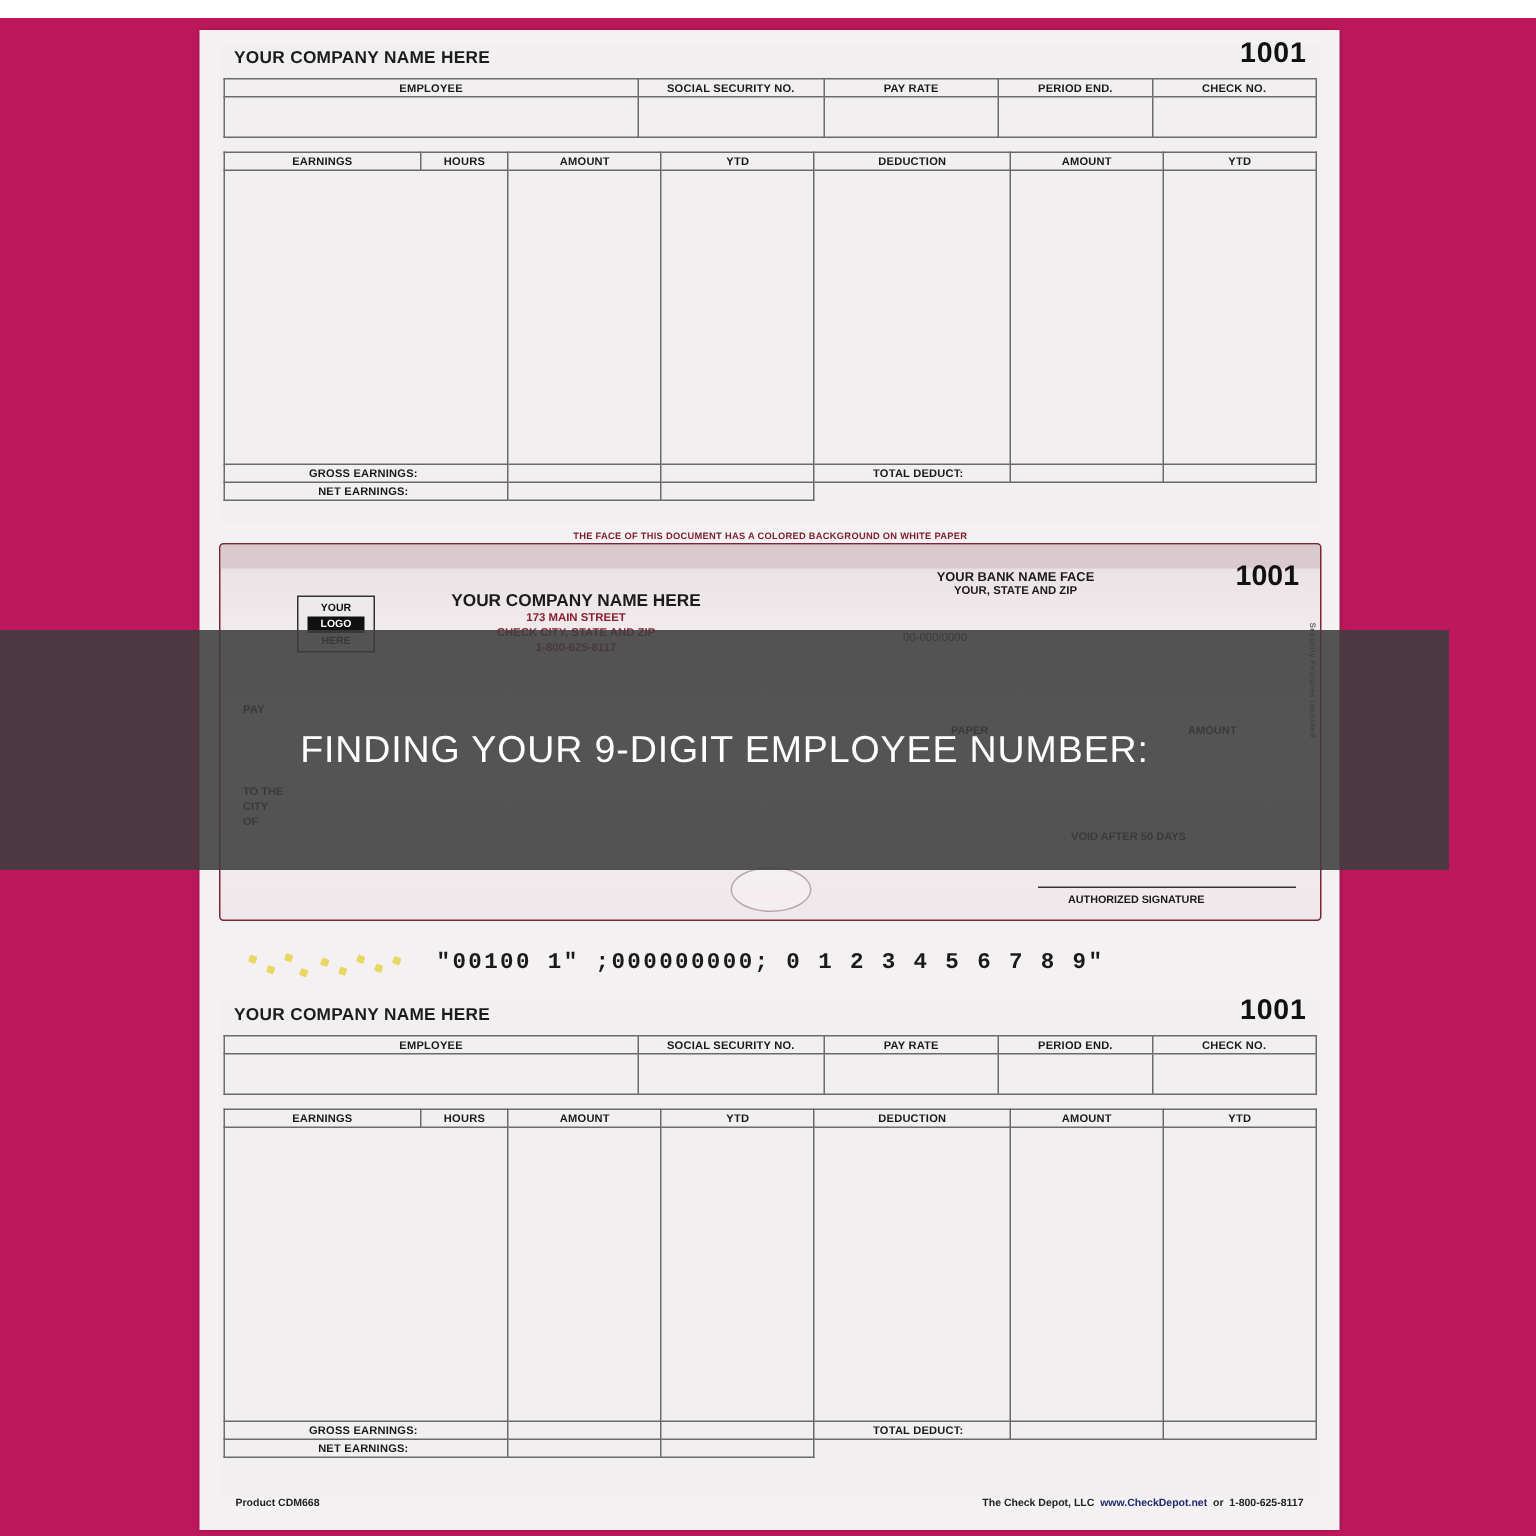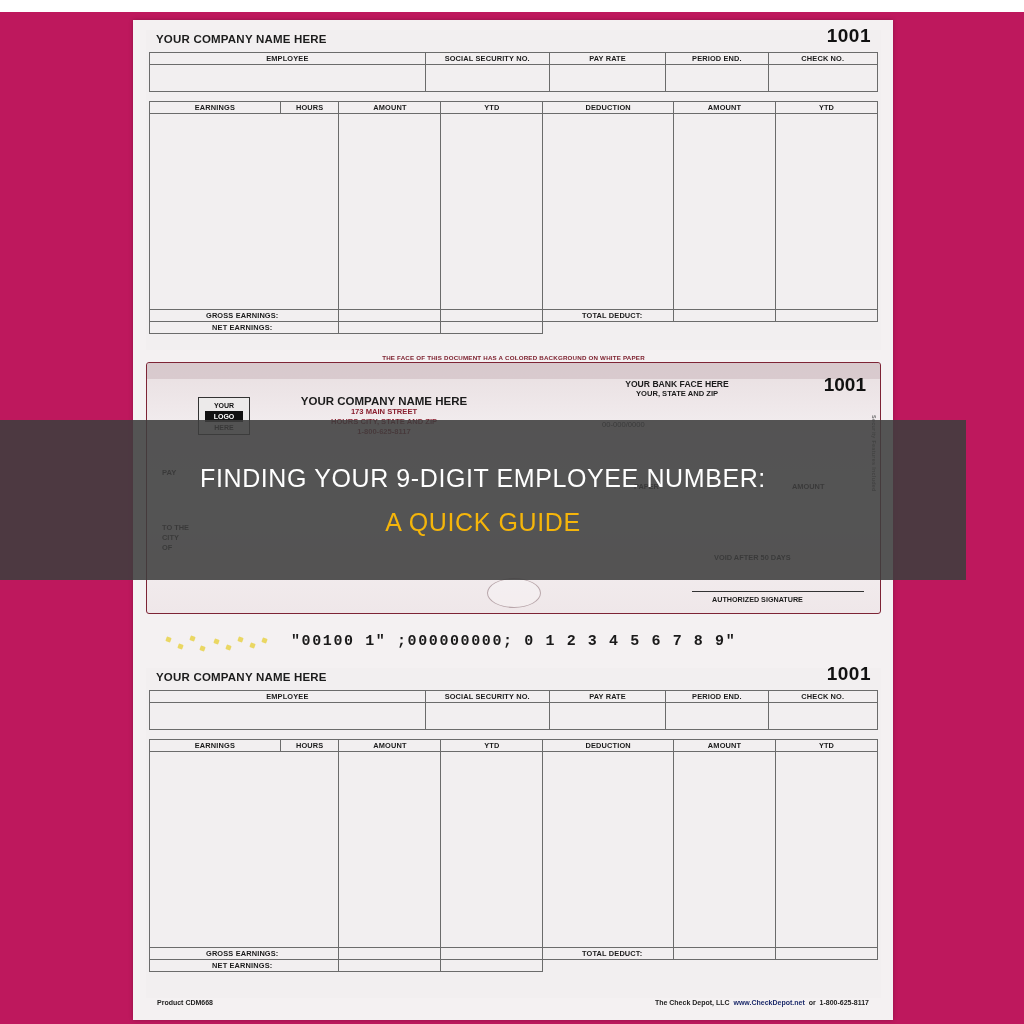--- a/index.html
+++ b/index.html
@@ -463,26 +463,26 @@
 
           <div class="logo-box">
             <span>YOUR</span>
             <span class="mid">LOGO</span>
             <span>HERE</span>
           </div>
 
           <div class="payer">
             <div class="nm">YOUR COMPANY NAME HERE</div>
             <div class="ad">173 MAIN STREET</div>
-            <div class="ad">HOURS CITY, STATE AND ZIP</div>
+            <div class="ad">CHECK CITY, STATE AND ZIP</div>
             <div class="ad">1-800-625-8117</div>
           </div>
 
           <div class="bank">
-            <div class="nm">YOUR BANK FACE HERE</div>
+            <div class="nm">YOUR BANK NAME FACE</div>
             <div class="cty">YOUR, STATE AND ZIP</div>
           </div>
 
           <div class="frac">00-000/0000</div>
 
           <div class="pay-lbl">PAY</div>
 
           <div class="toorder">
             <div>TO THE</div>
             <div>CITY</div>
@@ -589,16 +589,15 @@
         <span class="link">www.CheckDepot.net</span>&nbsp;
         <span>or</span>&nbsp;
         <span>1-800-625-8117</span>
       </div>
 
     </div>
   </div>
 
   <div class="overlay">
     <div class="l1">FINDING YOUR 9-DIGIT EMPLOYEE NUMBER:</div>
-    <div class="l2">A QUICK GUIDE</div>
   </div>
 
 </div>
 
 </body></html>

